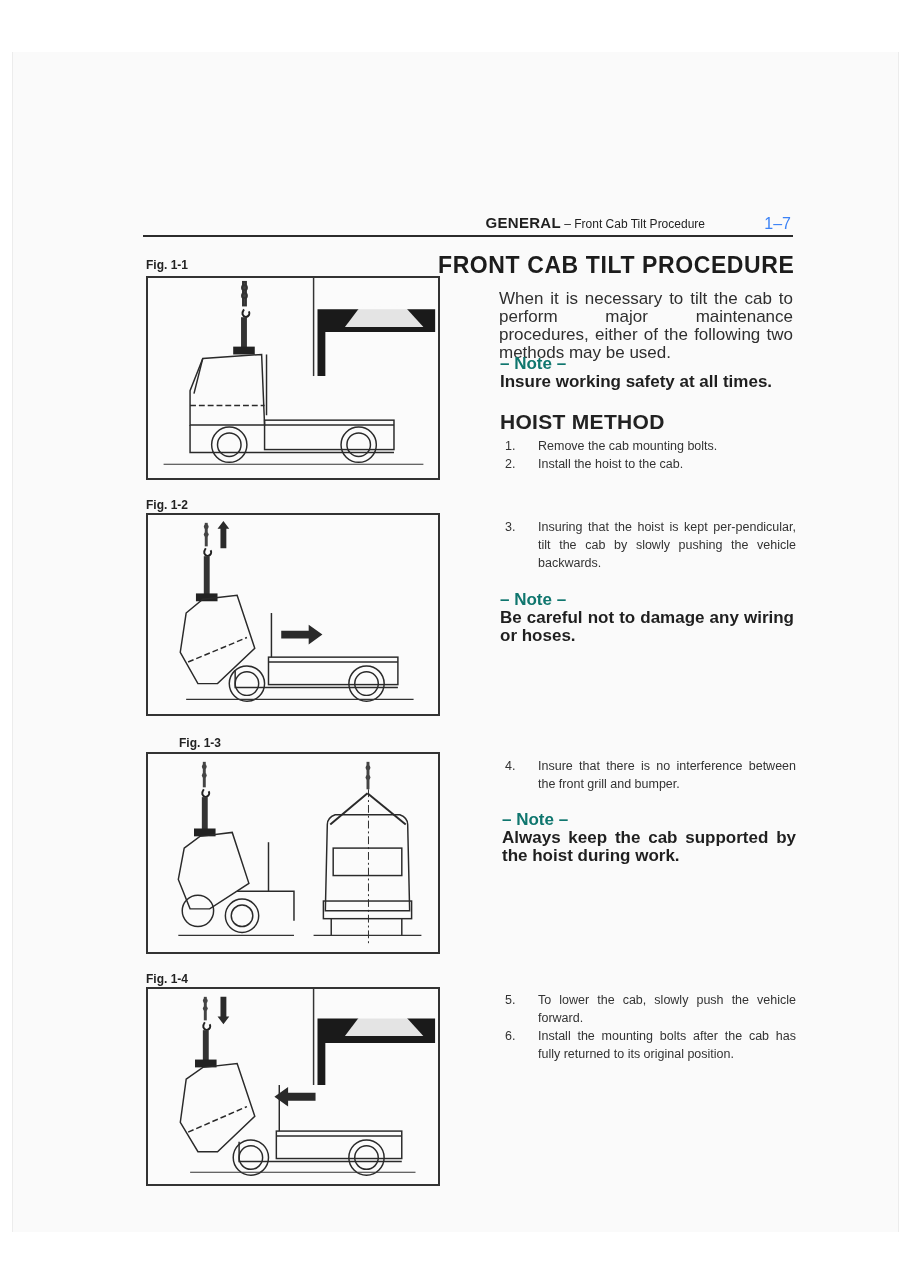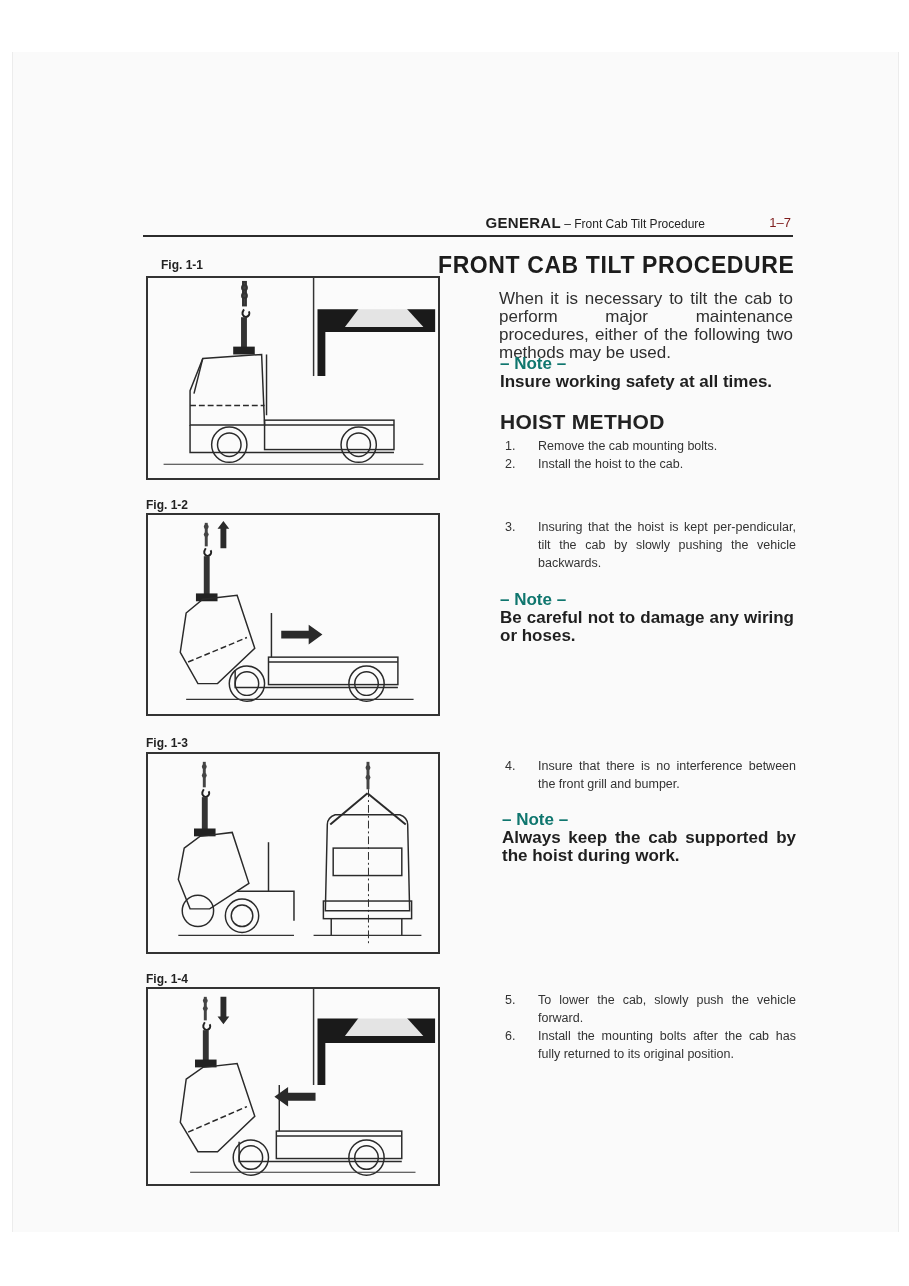--- a/index.html
+++ b/index.html
@@ -45,22 +45,22 @@
       font-size: 15px;
       letter-spacing: 0.3px;
     }
     .header .hdr-sub {
       font-size: 12px;
     }
     .header .page-num {
       position: absolute;
       right: 2px;
       top: 1px;
-      font-size: 13px;
-      color: #7f1d1d;
+      font-size: 16px;
+      color: #3b82f6;
     }
     .header-rule {
       position: absolute;
       left: 143px;
       top: 235px;
       width: 650px;
       height: 2px;
       background: #2b2b2b;
     }
     .main-title {
@@ -149,21 +149,21 @@
 <div class="header">
   <div class="hdr-text">
     <span class="hdr-section">GENERAL</span><span class="hdr-sub"> – </span><span class="hdr-sub">Front Cab Tilt Procedure</span>
   </div>
   <div class="page-num">1–7</div>
 </div>
 <div class="header-rule"></div>
 
 <div class="main-title">FRONT CAB TILT PROCEDURE</div>
 
-<div class="fig-label" style="top:258px;margin-left:15px;">Fig. 1-1</div>
+<div class="fig-label" style="top:258px;">Fig. 1-1</div>
 <div class="fig-frame" style="top:276px; height:204px;">
   <svg viewBox="0 0 294 204">
     <rect x="168" y="-2" width="130" height="105" fill="#fbfbfb"></rect>
     <g fill="#1a1a1a">
       <path d="M172,32 L172,100 L180,100 L180,55 L292,55 L292,32 Z"></path>
       <path d="M200,50 L215,30 L260,28 L280,50 Z" fill="#fbfbfb" opacity="0.9"></path>
     </g>
     <line x1="168" y1="0" x2="168" y2="100" stroke="#333" stroke-width="1.5"></line>
     <g stroke="#333" stroke-width="2" fill="#444">
       <rect x="96" y="4" width="3" height="24"></rect>
@@ -212,21 +212,21 @@
       <path d="M88,158 L88,176 L254,176"></path>
       <circle cx="100" cy="172" r="18"></circle>
       <circle cx="100" cy="172" r="12"></circle>
       <circle cx="222" cy="172" r="18"></circle>
       <circle cx="222" cy="172" r="12"></circle>
     </g>
     <line x1="38" y1="188" x2="270" y2="188" stroke="#333" stroke-width="1.2"></line>
   </svg>
 </div>
 
-<div class="fig-label" style="top:736px;">Fig. 1-3</div>
+<div class="fig-label" style="top:736px;margin-left:33px;">Fig. 1-3</div>
 <div class="fig-frame" style="top:752px; height:202px;">
   <svg viewBox="0 0 294 202">
     <g fill="#444">
       <rect x="55" y="8" width="3" height="26"></rect>
       <circle cx="56.5" cy="13" r="2.5"></circle>
       <circle cx="56.5" cy="22" r="2.5"></circle>
     </g>
     <path d="M56,36 q-4,6 2,8 q5,-2 3,-6" fill="none" stroke="#222" stroke-width="2"></path>
     <rect x="54" y="44" width="6" height="34" fill="#333"></rect>
     <rect x="46" y="76" width="22" height="8" fill="#222"></rect>

